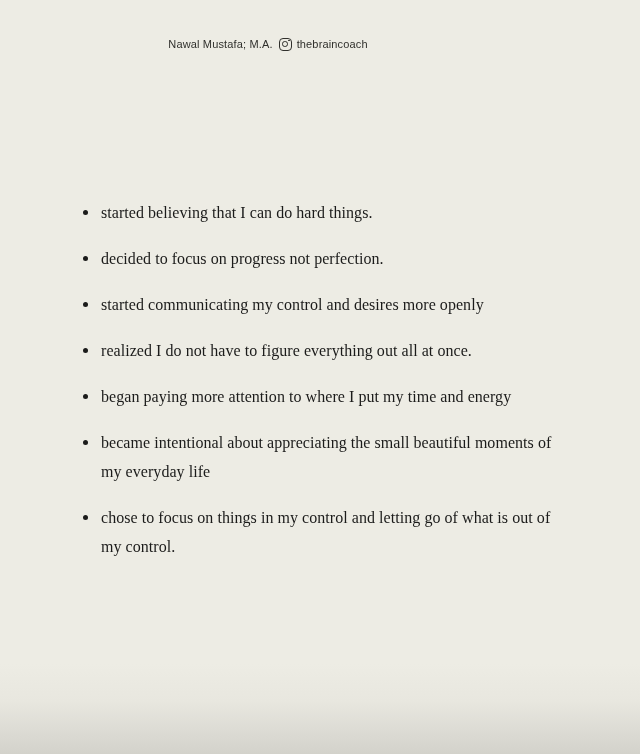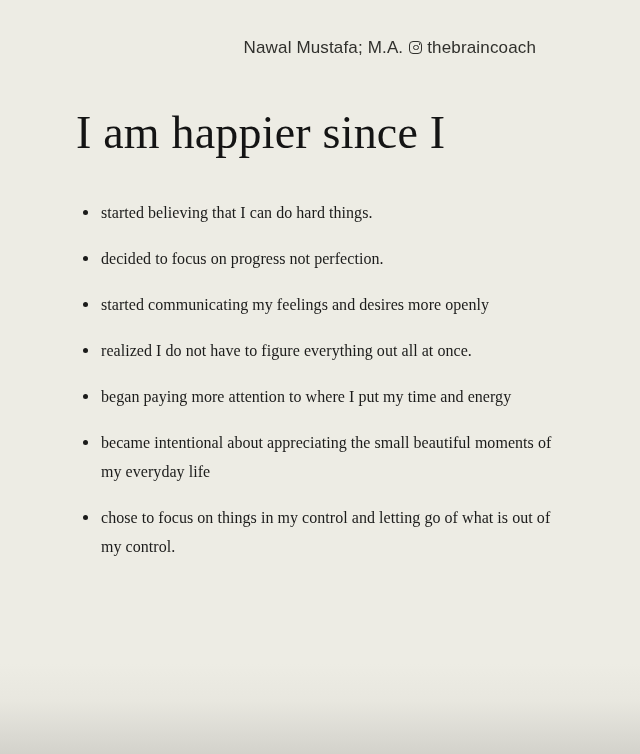--- a/index.html
+++ b/index.html
@@ -26,23 +26,23 @@
         #d3d2cb 100%);
     overflow: hidden;
   }
 
   
   .credit {
     position: absolute;
     top: 37px;
     left: 0;
     width: 536px;
-    text-align: right;
+    text-align: center;
     font-family: "Liberation Sans", sans-serif;
-    font-size: 17px;
+    font-size: 11px;
     letter-spacing: 0.15px;
     color: #30302c;
     white-space: nowrap;
   }
   .credit-name {
     display: inline-block;
     vertical-align: middle;
   }
   .ig-icon {
     display: inline-block;
@@ -135,34 +135,33 @@
 </style>
 </head>
 <body>
 
 <div class="page">
 
   <div class="credit">
     <span class="credit-name">Nawal Mustafa; M.A.</span><span class="ig-icon"></span><span class="credit-handle">thebraincoach</span>
   </div>
 
-  <div class="title">I am happier since I</div>
 
   <ul class="list">
     <li class="list-item">
       <span class="dot"></span>
       <span class="txt">started believing that I can do hard things.</span>
     </li>
     <li class="list-item">
       <span class="dot"></span>
       <span class="txt">decided to focus on progress not perfection.</span>
     </li>
     <li class="list-item">
       <span class="dot"></span>
-      <span class="txt">started communicating my feelings and desires more openly</span>
+      <span class="txt">started communicating my control and desires more openly</span>
     </li>
     <li class="list-item">
       <span class="dot"></span>
       <span class="txt">realized I do not have to figure everything out all at once.</span>
     </li>
     <li class="list-item">
       <span class="dot"></span>
       <span class="txt">began paying more attention to where I put my time and energy</span>
     </li>
     <li class="list-item">

